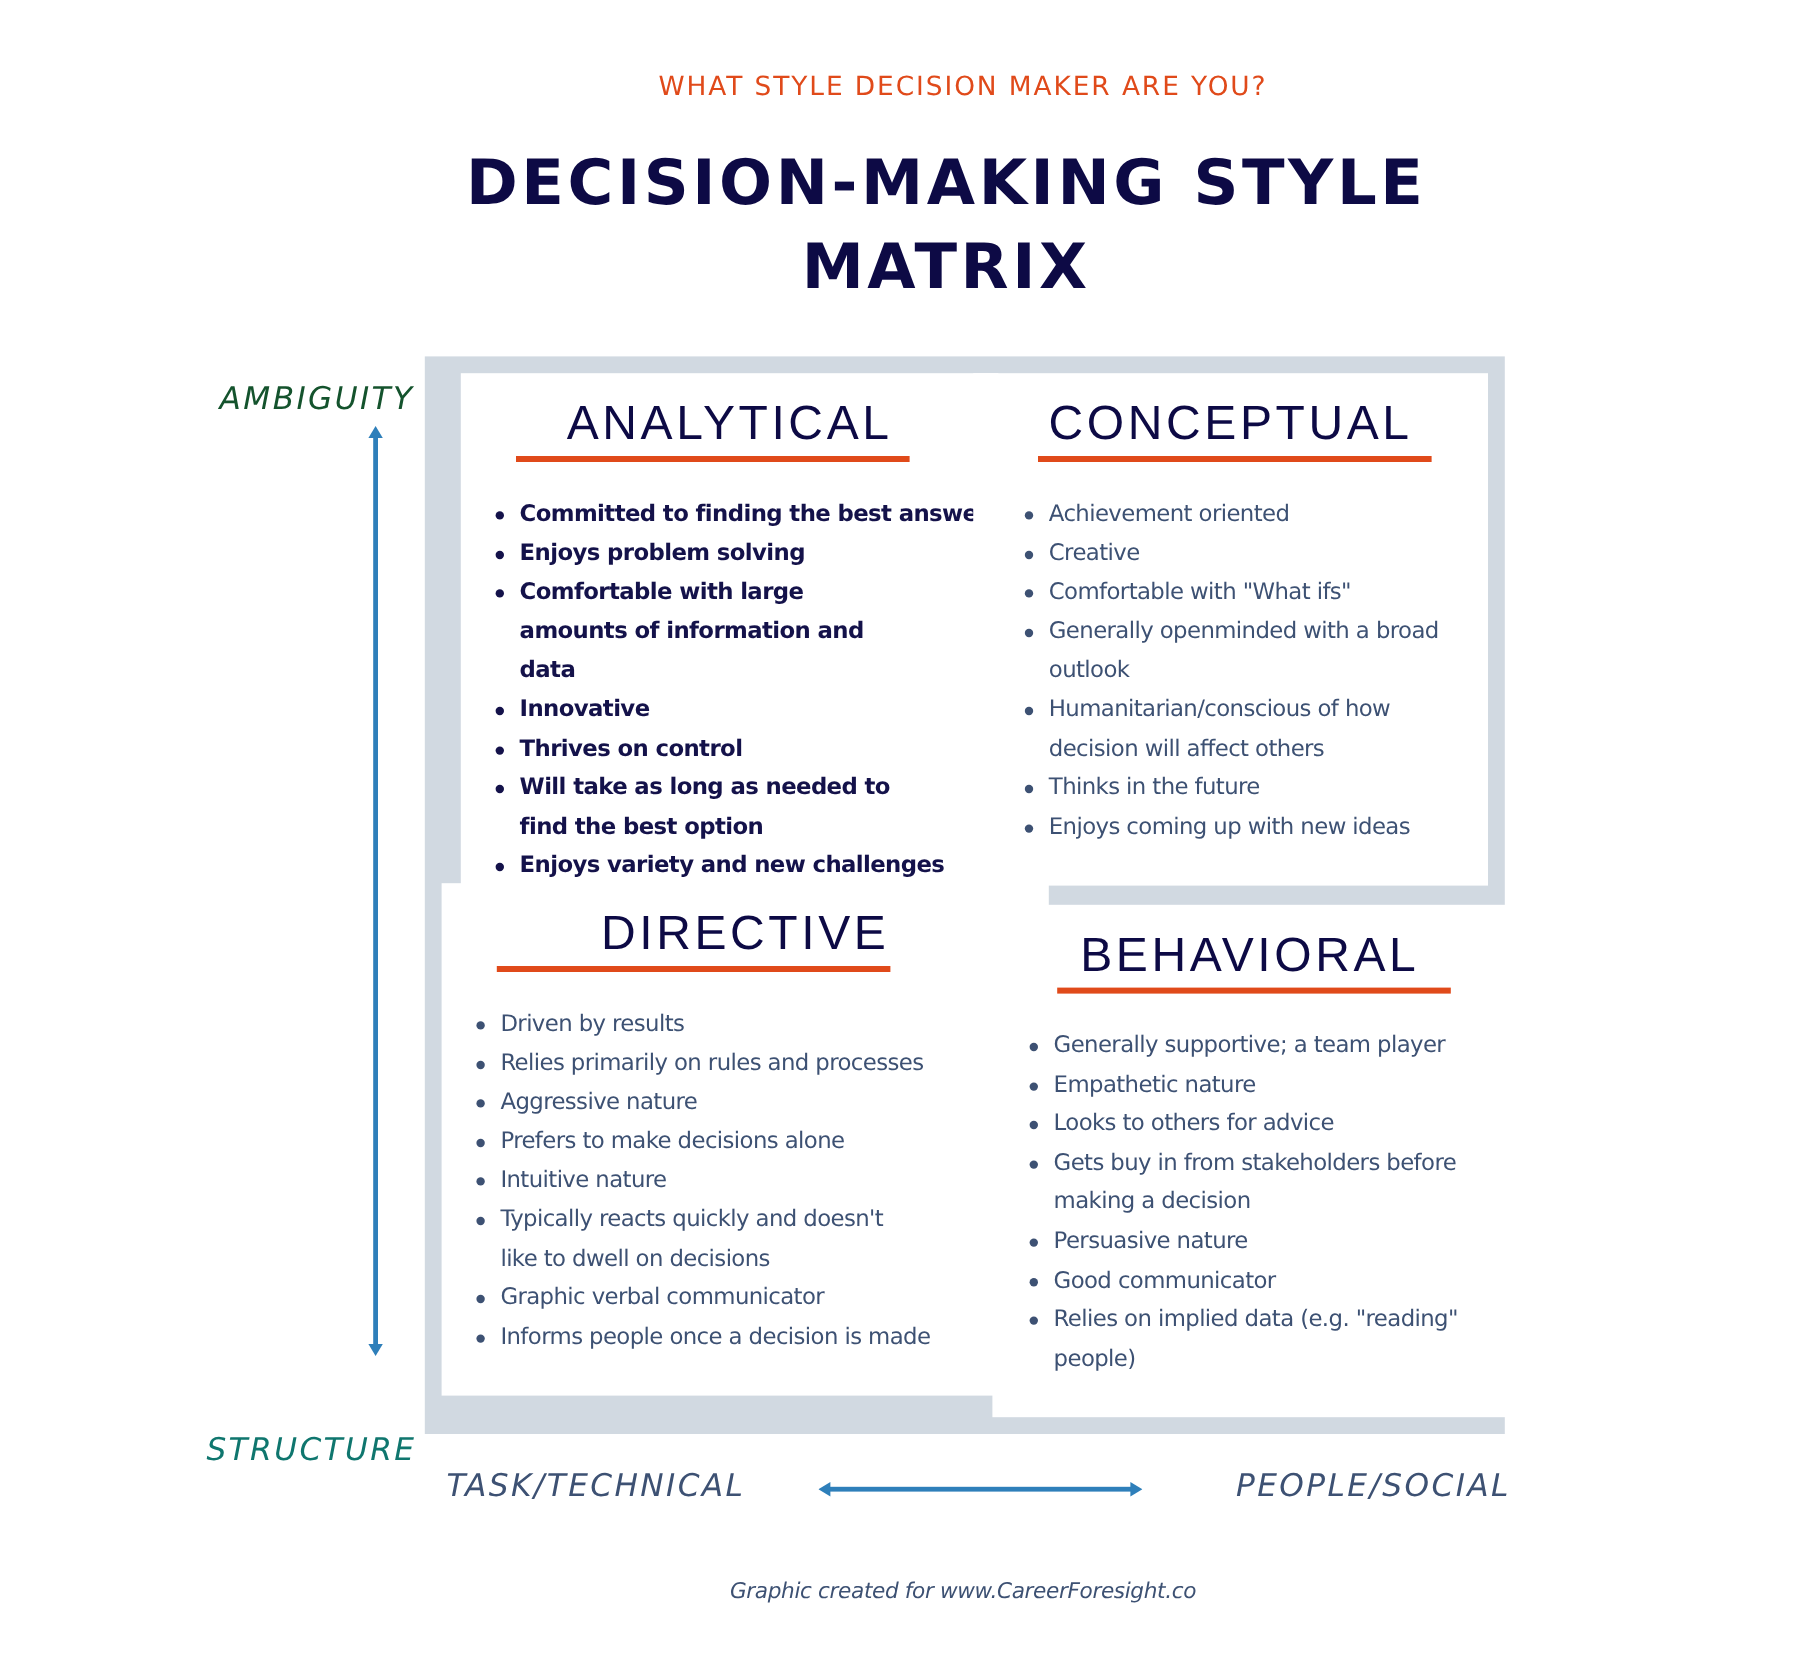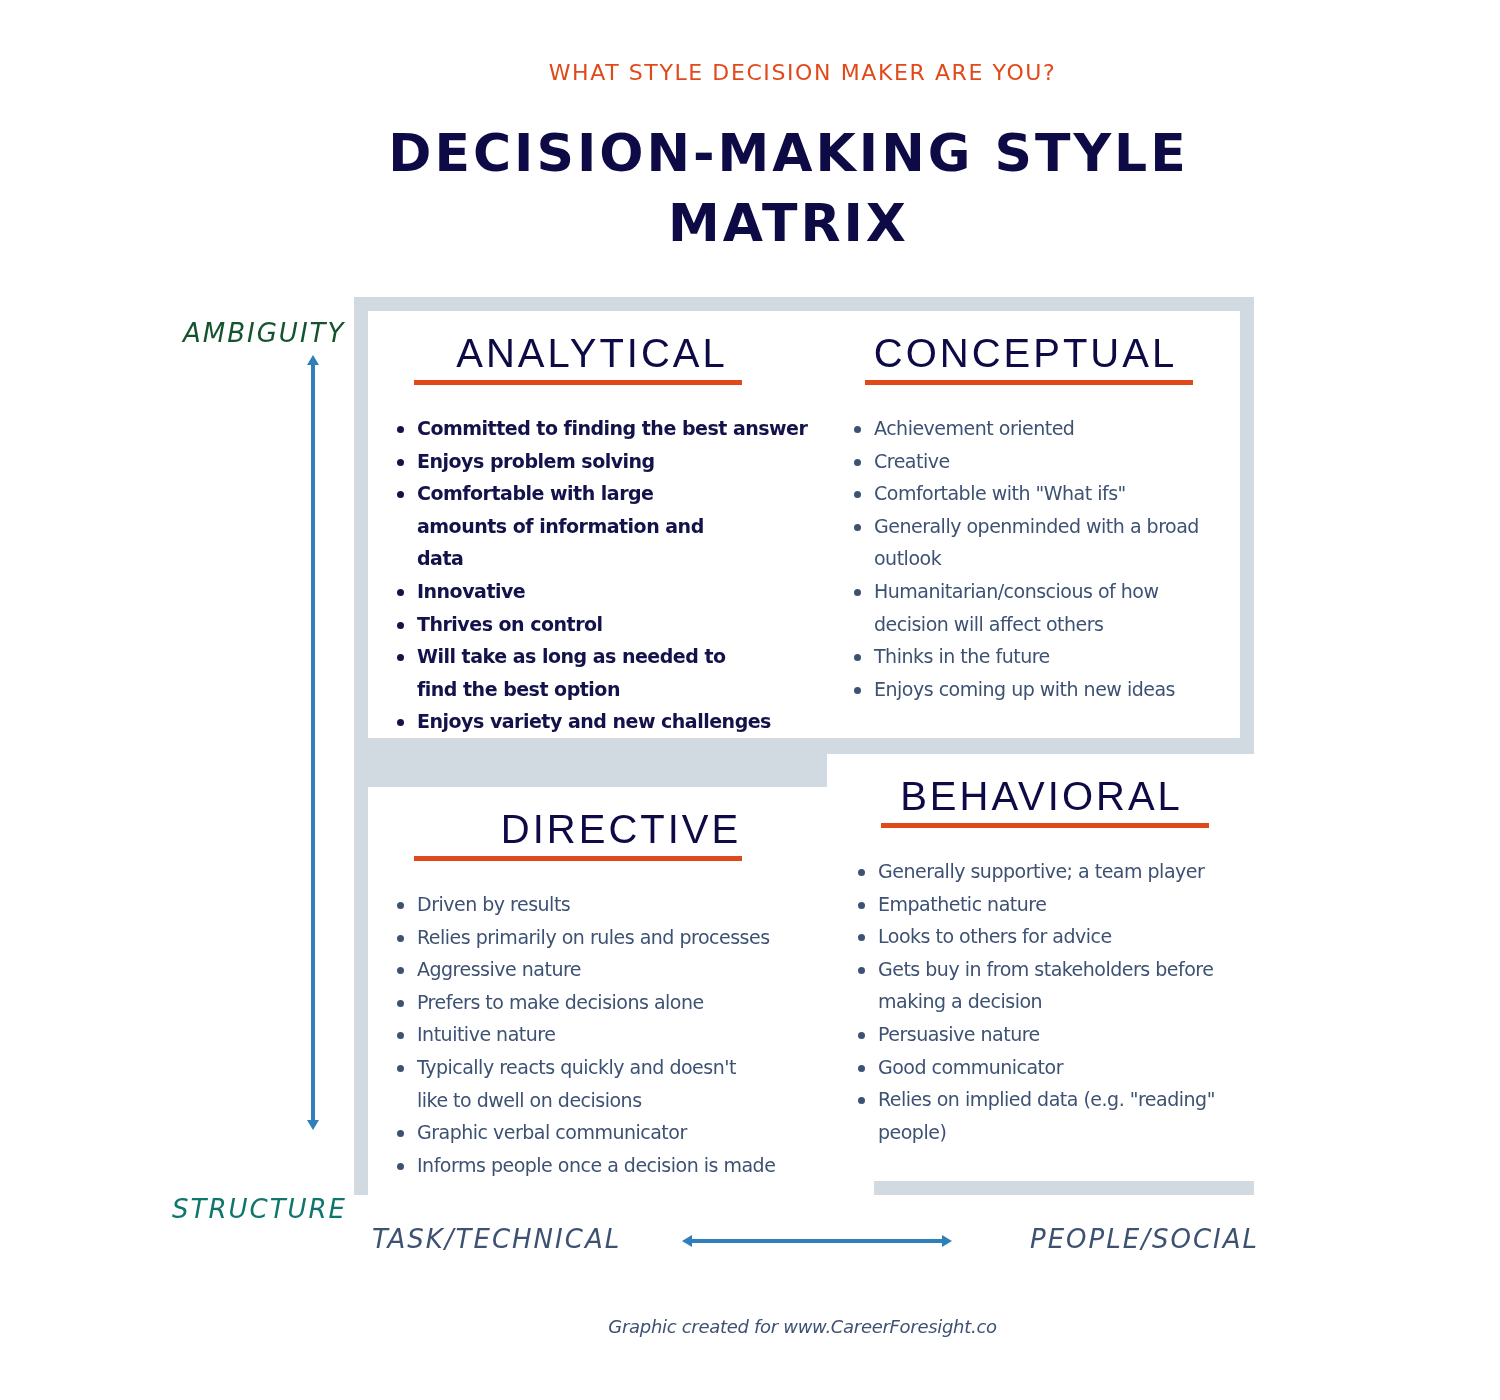--- a/index.html
+++ b/index.html
@@ -15,23 +15,23 @@
     position: absolute; left: 0; width: 1500px; top: 118px; padding-left: 77px;
     text-align: center; font-size: 52px; font-weight: bold; color: #0d0a45;
     line-height: 70px; letter-spacing: 3px; font-family: "DejaVu Sans", sans-serif;
   }
 
   .frame {
     position: absolute; left: 354px; top: 297px; width: 900px; height: 898px;
     background: #d1d9e1;
   }
   .panel { position: absolute; background: #ffffff; }
-  .p-tl { left: 368px; top: 311px; width: 448px; height: 427px; }
+  .p-tl { left: 384px; top: 311px; width: 448px; height: 427px; }
   .p-tr { left: 811px; top: 311px; width: 429px; height: 427px; }
-  .p-bl { left: 368px; top: 787px; width: 506px; height: 427px; }
+  .p-bl { left: 368px; top: 736px; width: 506px; height: 427px; }
   .p-br { left: 811px; top: 754px; width: 429px; height: 427px; margin-left: 16px; }
 
   .qtitle {
     position: absolute; left: 0; width: 100%; top: 20px; text-align: center;
     font-size: 40px; letter-spacing: 3px; color: #0d0a45;
     font-family: "Liberation Sans", sans-serif;
   }
   .qline { position: absolute; height: 5px; background: #e04a1a; width: 328px; top: 69px; }
   .p-tl .qline, .p-bl .qline { left: 46px; }
   .p-tr .qline, .p-br .qline { left: 54px; }

